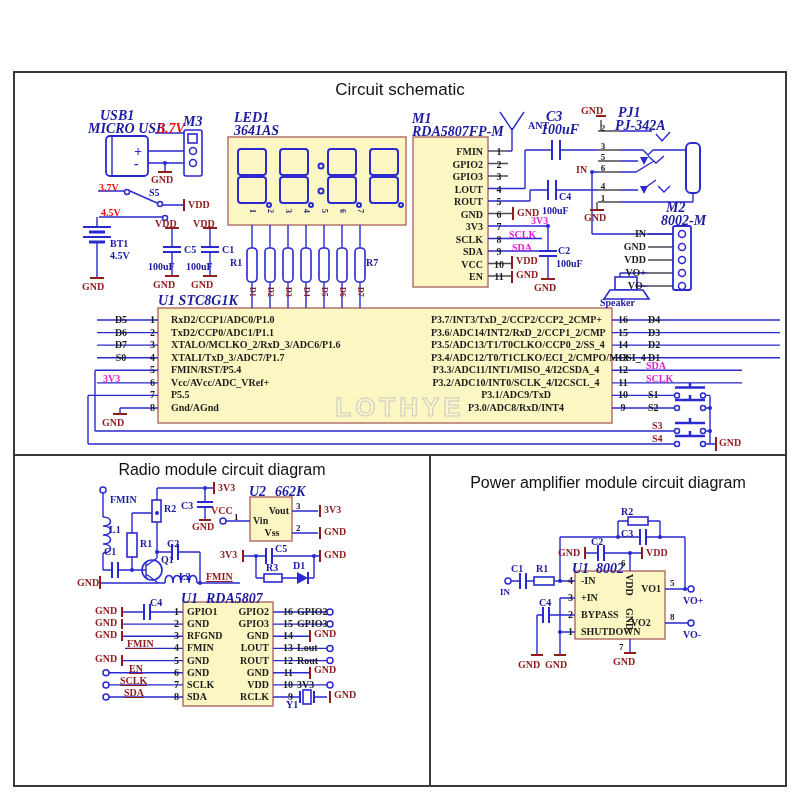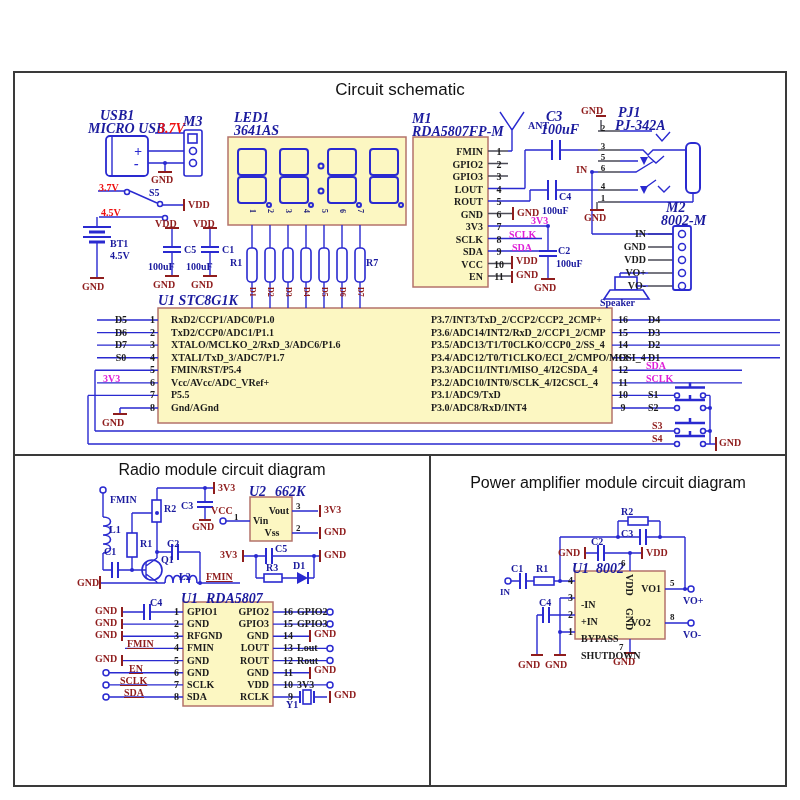--- a/index.html
+++ b/index.html
@@ -17,35 +17,35 @@
   .rows .row{position:absolute;left:0;top:calc(var(--i,0)*var(--sp,12px));height:11px;white-space:nowrap;}
   .rows .row span{position:absolute;top:0;line-height:1;font:bold 10px "Liberation Serif",serif;color:var(--blk);white-space:nowrap;}
   .m1pins{left:413px;top:146px;--sp:12.5px;}
   .m1pins .nm{left:8px;width:62px;text-align:right;}
   .m1pins .num{left:77px;width:18px;text-align:center;font-size:9px;}
   .mcuL{left:95px;top:314px;--sp:12.57px;}
   .mcuL .net{left:12px;width:28px;text-align:center;color:var(--dred);}
   .mcuL .num{left:44px;width:16px;text-align:right;font-size:9px;}
   .mcuL .nm{left:76px;}
   .mcuR{left:431px;top:314px;--sp:12.57px;}
-  .mcuR .nm{left:0;width:170px;text-align:left;font-size:9px;}
+  .mcuR .nm{left:0;width:170px;text-align:center;font-size:9px;}
   .mcuR .num{left:183px;width:18px;text-align:center;font-size:9px;}
   .mcuR .net{left:217px;color:var(--dred);}
   .m2pins{left:596px;top:228px;--sp:13px;}
   .m2pins .lbl{left:0;width:50px;text-align:right;color:var(--dred);}
   .ru1L{left:163px;top:606px;--sp:12.14px;}
   .ru1L .num{left:2px;width:14px;text-align:right;font-size:9px;}
   .ru1L .nm{left:24px;}
   .ru1R{left:183px;top:606px;--sp:12.14px;}
   .ru1R .nm{left:0;width:86px;text-align:right;}
   .ru1R .num{left:94px;width:16px;text-align:right;font-size:9px;}
   .ru1R .net{left:114px;color:var(--navy);}
   .ampL{left:577px;top:575px;--sp:17px;}
   .ampL .num{left:-16px;width:12px;text-align:right;font-size:9px;}
-  .ampL .nm{left:4px;margin-top:24px;}
+  .ampL .nm{left:4px;}
   .segp{left:252px;top:209px;}
   .segp .row{top:0;left:calc(var(--i,0)*18px);}
   .segp .row span{left:-4px;writing-mode:vertical-rl;font:bold 8px "Liberation Serif",serif;color:#22227a;}
   .dlb{left:252px;top:287px;}
   .dlb .row{top:0;left:calc(var(--i,0)*18px);}
   .dlb .row span{left:-4px;writing-mode:vertical-rl;font:bold 8px "Liberation Serif",serif;color:var(--dred);}
   .vert{writing-mode:vertical-rl;}
   #watermark{position:absolute;left:320px;top:392px;width:160px;text-align:center;
     font:bold 26px "Liberation Sans",sans-serif;letter-spacing:4px;color:transparent;
     -webkit-text-stroke:1px #c9c9c9;}
@@ -184,20 +184,21 @@
         <circle cx="618" cy="537" r="2"></circle>
     <circle cx="660" cy="537" r="2"></circle>
         <circle cx="710" cy="408" r="2"></circle>
         <circle cx="710" cy="431" r="2"></circle>
   </g>
 </svg>
 
 <div class="title" style="left:14px;top:80px;width:772px;">Circuit schematic</div>
 <div class="stitle" style="left:430px;top:474px;width:356px;">Power amplifier module circuit diagram</div>
 <div class="stitle" style="left:14px;top:461px;width:416px;">Radio module circuit diagram</div>
+<div id="watermark">LOTHYE</div>
 
 <div class="lb navy s11" style="left:100px;top:108px;">USB1</div>
 <div class="lb navy s11" style="left:88px;top:121px;">MICRO USB</div>
 <div class="lb red s11" style="left:158px;top:121px;">3.7V</div>
 <div class="lb navy s11" style="left:183px;top:114px;">M3</div>
 <div class="lb blue s11" style="left:134px;top:144px;">+</div>
 <div class="lb blue s11" style="left:134px;top:156px;">-</div>
 <div class="lb dred" style="left:151px;top:174px;">GND</div>
 <div class="lb red" style="left:99px;top:182px;">3.7V</div>
 <div class="lb navy" style="left:149px;top:187px;">S5</div>

